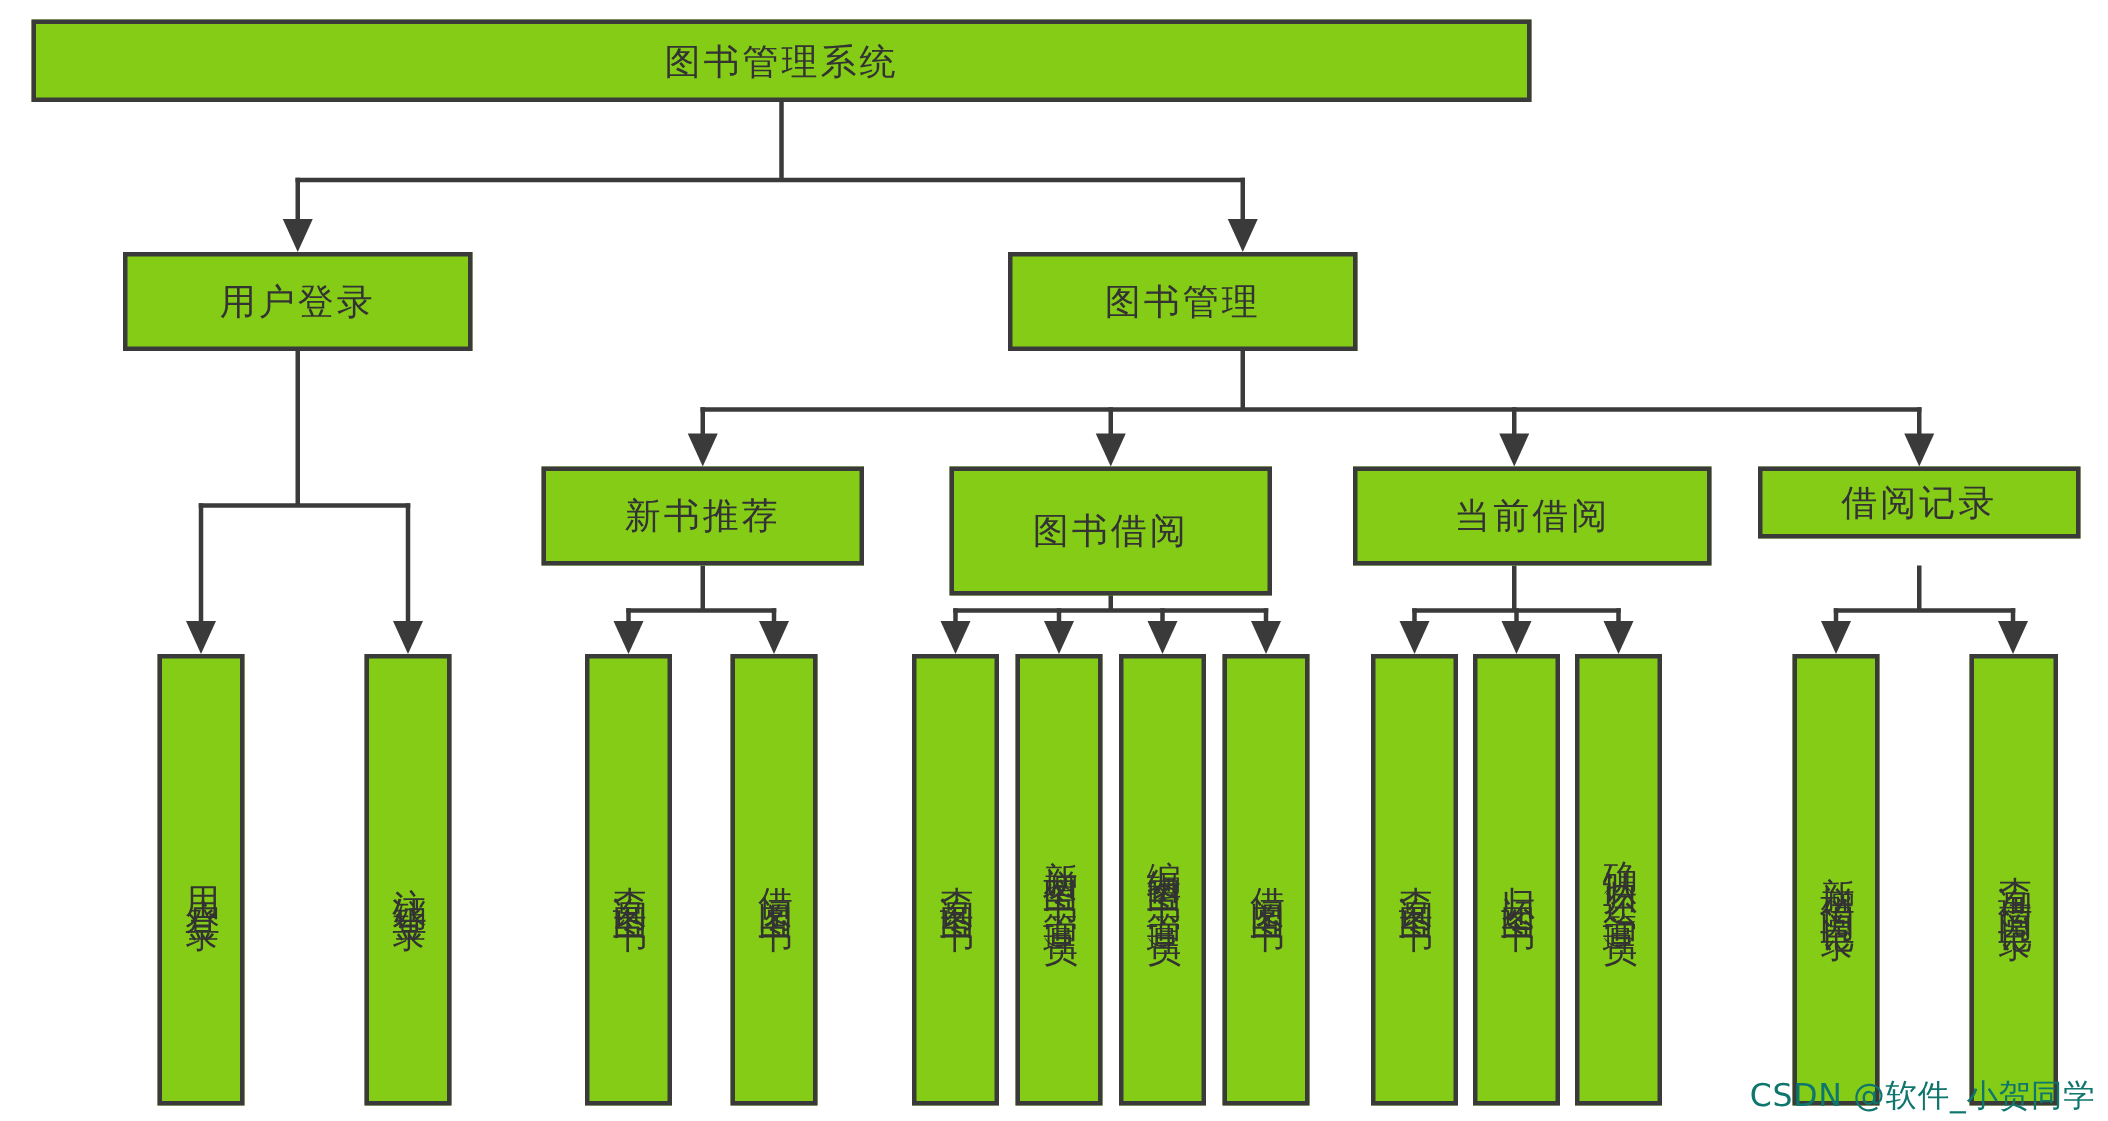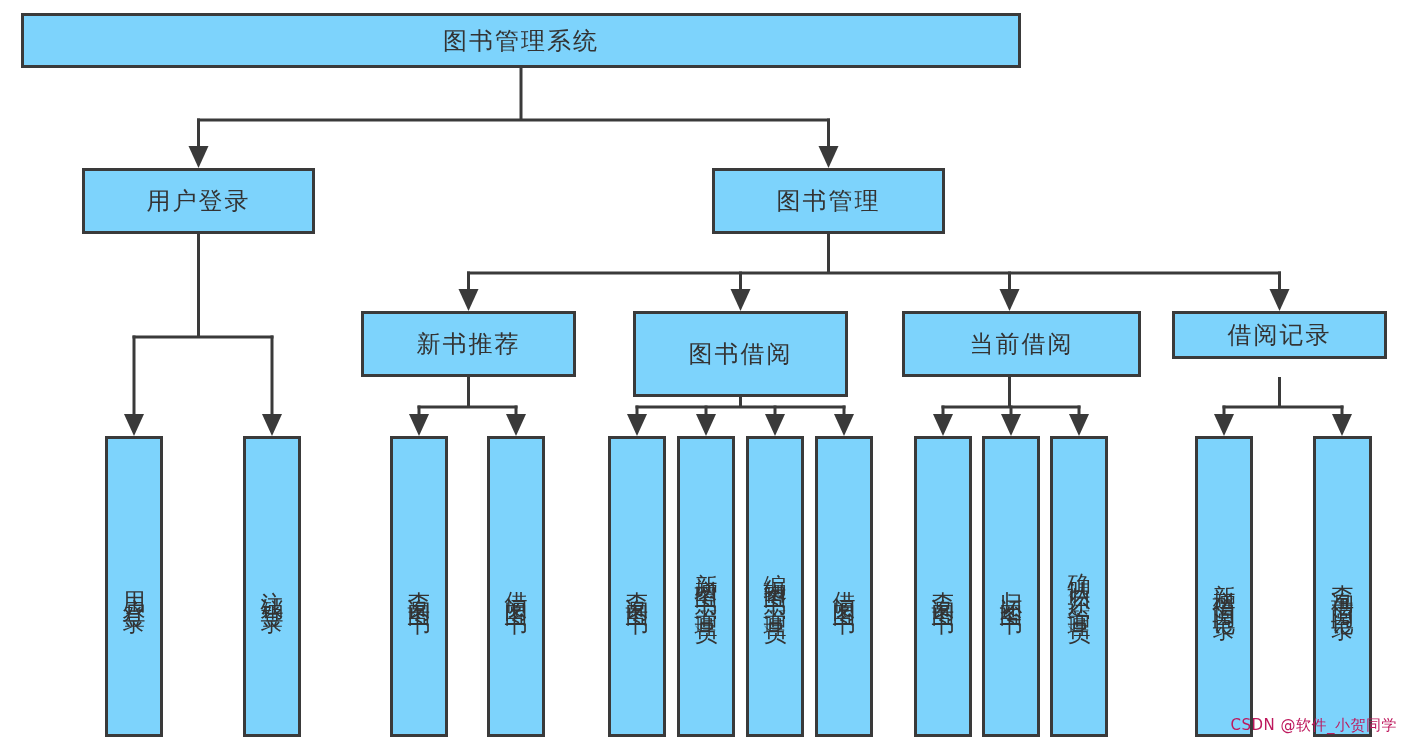--- a/index.html
+++ b/index.html
@@ -26,21 +26,21 @@
     stroke-width: 3;
   }
   #connectors polygon {
     fill: #3a3a3a;
     stroke: none;
   }
   .node {
     position: absolute;
     z-index: 2;
     box-sizing: border-box;
-    background: #7dd3fc;
+    background: #84cc16;
     border: 3px solid #3a3a3a;
     display: flex;
     align-items: center;
     justify-content: center;
   }
   .node .lbl {
     color: #333333;
     font-size: 24px;
     letter-spacing: 2px;
     white-space: nowrap;
@@ -51,22 +51,22 @@
     font-size: 23px;
     letter-spacing: 7px;
     line-height: 1;
     white-space: normal;
   }
   .watermark {
     position: absolute;
     z-index: 3;
     right: 8px;
     top: 716px;
-    font-size: 15px;
-    color: #be185d;
+    font-size: 21px;
+    color: #0f766e;
     letter-spacing: 0.5px;
   }
 </style>
 </head>
 <body>
 
 <div id="canvas">
 
   <svg id="connectors" width="1405" height="747" viewBox="0 0 1405 747">
 
@@ -144,21 +144,21 @@
     </g>
   </svg>
 
   <div class="node" style="left:21px; top:13px; width:1000px; height:55px;">
     <span class="lbl">图书管理系统</span>
   </div>
 
   <div class="node" style="left:82px; top:168px; width:233px; height:66px;">
     <span class="lbl">用户登录</span>
   </div>
-  <div class="node" style="left:712px; top:168px; width:233px; height:66px;">
+  <div class="node" style="left:672px; top:168px; width:233px; height:66px;">
     <span class="lbl">图书管理</span>
   </div>
 
   <div class="node" style="left:361px; top:311px; width:215px; height:66px;">
     <span class="lbl">新书推荐</span>
   </div>
   <div class="node" style="left:633px; top:311px; width:215px; height:86px;">
     <span class="lbl">图书借阅</span>
   </div>
   <div class="node" style="left:902px; top:311px; width:239px; height:66px;">

